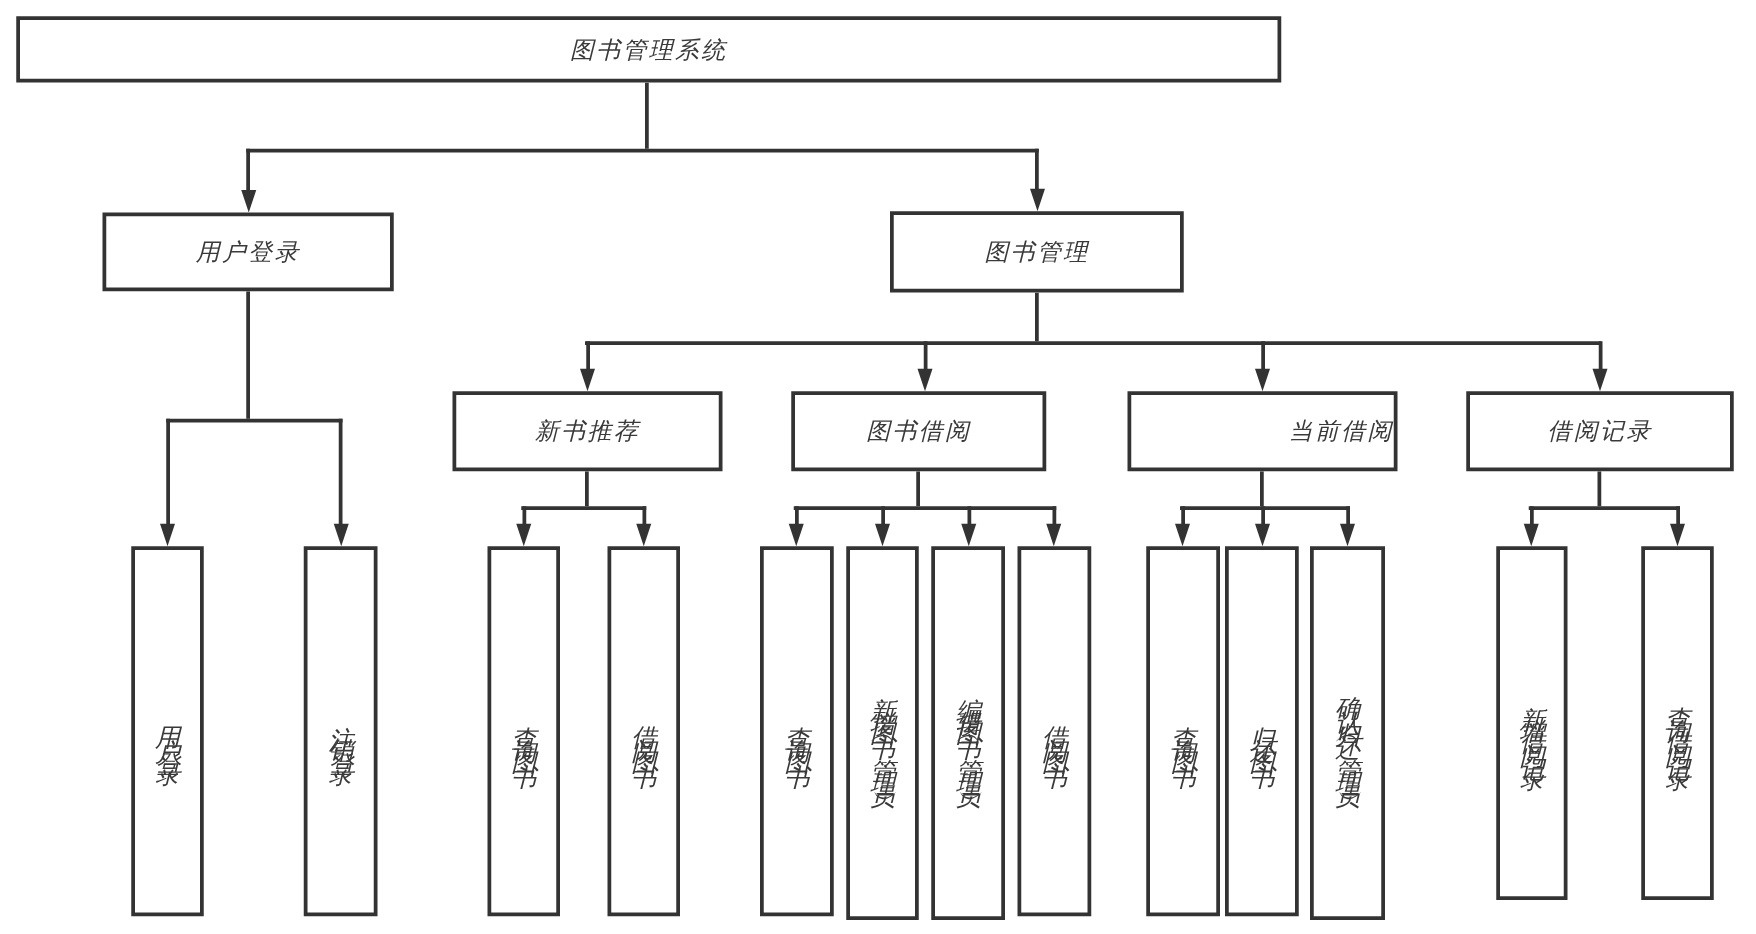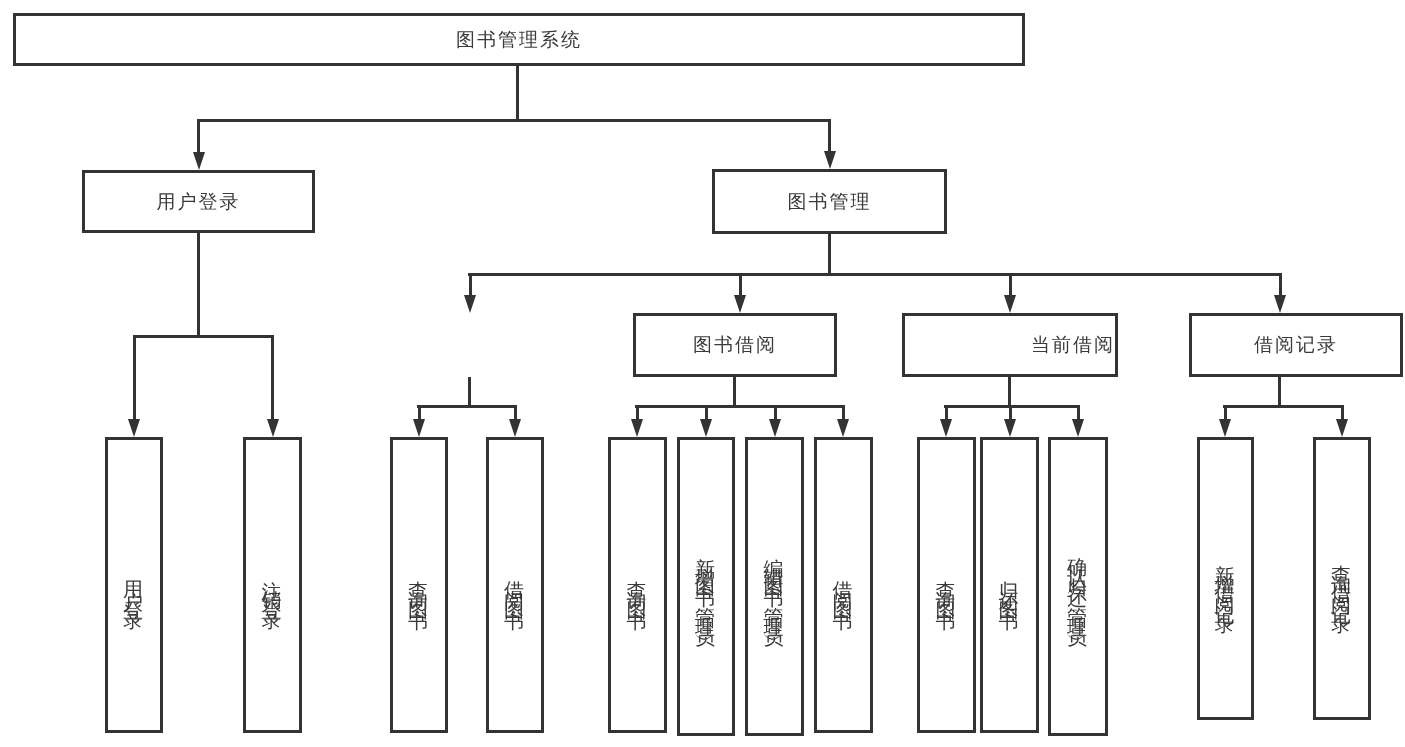--- a/index.html
+++ b/index.html
@@ -11,20 +11,21 @@
   }
   * { margin:0; padding:0; box-sizing:border-box; }
   html,body { background:#fff; }
   .stage {
     position:relative;
     width:1405px; height:747px;
     background:var(--background,#fff);
     overflow:hidden;
     font-family:"Liberation Sans","DejaVu Sans",sans-serif;
     color:var(--text,#3a3a3a);
+    font-style:italic;
   }
   .box {
     position:absolute;
     background:var(--box_bg,#fff);
     border:3px solid var(--line,#333);
     display:flex; align-items:center; justify-content:center;
     z-index:2;
   }
   .box.h { font-size:19px; letter-spacing:2px; white-space:nowrap; }
   .box.v span {
@@ -87,27 +88,30 @@
   <div class="lh" style="left:468px; top:273px; width:813px;"></div>
   <div class="lv" style="left:469px; top:273px; height:24px;"></div>
   <div class="ah" style="left:464px; top:295px;"></div>
   <div class="lv" style="left:739px; top:273px; height:24px;"></div>
   <div class="ah" style="left:734px; top:295px;"></div>
   <div class="lv" style="left:1009px; top:273px; height:24px;"></div>
   <div class="ah" style="left:1004px; top:295px;"></div>
   <div class="lv" style="left:1279px; top:273px; height:24px;"></div>
   <div class="ah" style="left:1274px; top:295px;"></div>
 
+  <div class="box h" style="left:362px; top:313px; width:216px; height:64px;">
+    <span>新书推荐</span>
+  </div>
   <div class="box h" style="left:633px; top:313px; width:204px; height:64px;">
     <span>图书借阅</span>
   </div>
   <div class="box h" style="left:902px; top:313px; width:216px; height:64px;justify-content:flex-end;">
     <span>当前借阅</span>
   </div>
-  <div class="box h" style="left:1173px; top:313px; width:214px; height:64px;margin-left:16px;">
+  <div class="box h" style="left:1173px; top:313px; width:214px; height:64px;">
     <span>借阅记录</span>
   </div>
 
   <div class="lv" style="left:468px; top:377px; height:28px;"></div>
   <div class="lh" style="left:417px; top:405px; width:100px;"></div>
   <div class="lv" style="left:418px; top:405px; height:16px;"></div>
   <div class="ah" style="left:413px; top:419px;"></div>
   <div class="lv" style="left:514px; top:405px; height:16px;"></div>
   <div class="ah" style="left:509px; top:419px;"></div>
 

